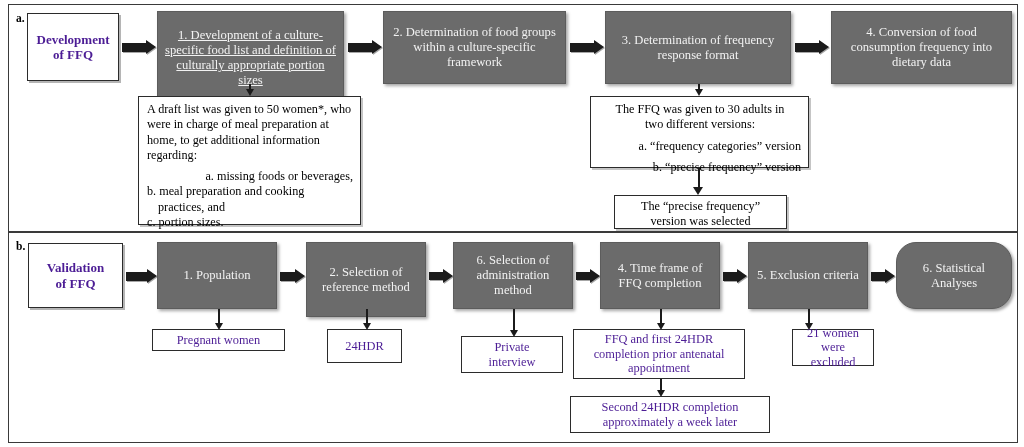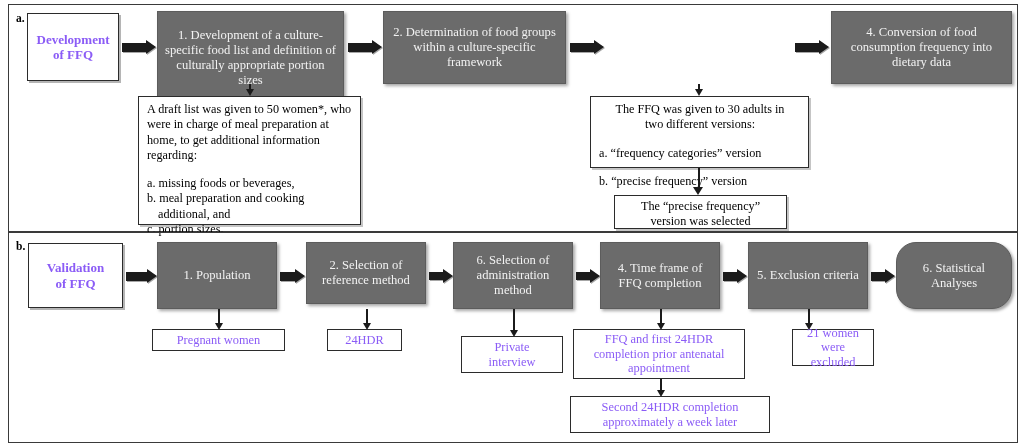--- a/index.html
+++ b/index.html
@@ -44,21 +44,21 @@
   .box-gray {
     background: #6b6b6b;
     color: #f2f2f2;
     border: 1px solid #5c5c5c;
     box-shadow: 2px 2px 3px rgba(0,0,0,0.35);
     font-size: 12.6px;
     padding: 2px 6px;
   }
   .box-white {
     background: #ffffff;
-    color: #8b5cf6;
+    color: #4c1d95;
     border: 1.4px solid #2b2b2b;
     font-size: 12.4px;
     padding: 2px 5px;
   }
   .box-white.shadowed {
     box-shadow: 2px 2px 0 rgba(120,120,120,0.55);
   }
   .box-title {
     font-weight: bold;
     font-size: 13px;
@@ -72,21 +72,21 @@
     box-shadow: 2px 2px 0 rgba(140,140,140,0.5);
     font-size: 12.2px;
     line-height: 1.25;
     color: #000;
     padding: 5px 7px 5px 8px;
     text-align: left;
   }
   .just { text-align: justify; text-align-last: left; }
   .list-line { display: block; white-space: pre; }
   .indent2 { padding-left: 11px; }
-  .tight { margin-top: 13px; }
+  .tight { margin-top: 6px; text-align: right; }
   .ctr { text-align: center; }
 
   
   .arrow-h {
     position: absolute;
     height: 0; width: 0;
   }
   .arrow-h .shaft {
     position: absolute;
     background: #1b1b1b;
@@ -130,52 +130,53 @@
   <div class="box box-white shadowed" style="left:27px; top:13px; width:92px; height:68px; flex-direction:column;">
     <span class="box-title">Development</span>
     <span class="box-title">of FFQ</span>
   </div>
 
   <div class="arrow-h shadow" style="left:122px; top:47px;">
     <div class="shaft" style="width:24px; height:9px; top:-4.5px;"></div>
     <div class="head" style="left:24px; top:-7.5px;"></div>
   </div>
 
-  <div class="box box-gray" style="left:157px; top:11px; width:187px; height:94px;">1. Development of a culture-specific food list and definition of culturally appropriate portion sizes</div>
+  <div class="box box-gray" style="left:157px; top:11px; width:187px; height:94px;text-decoration:underline;">1. Development of a culture-specific food list and definition of culturally appropriate portion sizes</div>
 
   <div class="arrow-h shadow" style="left:348px; top:47px;">
     <div class="shaft" style="width:24px; height:9px; top:-4.5px;"></div>
     <div class="head" style="left:24px; top:-7.5px;"></div>
   </div>
 
   <div class="box box-gray" style="left:383px; top:11px; width:183px; height:73px;">2. Determination of food groups within a culture-specific framework</div>
 
   <div class="arrow-h shadow" style="left:570px; top:47px;">
     <div class="shaft" style="width:24px; height:9px; top:-4.5px;"></div>
     <div class="head" style="left:24px; top:-7.5px;"></div>
   </div>
 
+  <div class="box box-gray" style="left:605px; top:11px; width:186px; height:73px;">3. Determination of frequency response format</div>
 
   <div class="arrow-h shadow" style="left:795px; top:47px;">
     <div class="shaft" style="width:24px; height:9px; top:-4.5px;"></div>
     <div class="head" style="left:24px; top:-7.5px;"></div>
   </div>
 
   <div class="box box-gray" style="left:831px; top:11px; width:181px; height:73px;">4. Conversion of food consumption frequency into dietary data</div>
 
   <div class="arrow-v" style="left:249px; top:84px; height:12px;">
     <div class="shaft" style="height:6px;"></div>
     <div class="head" style="left:-3.3px; top:5px;"></div>
   </div>
 
   <div class="box-text" style="left:138px; top:96px; width:223px; height:129px;">
     <span class="just">A draft list was given to 50 women*, who were in charge of meal preparation at home, to get additional information regarding:</span>
     <span class="list-line tight">a. missing foods or beverages,</span>
     <span class="list-line">b. meal preparation and cooking</span>
-    <span class="list-line indent2">additional, and</span>
+    <span class="list-line indent2">practices, and</span>
     <span class="list-line">c. portion sizes.</span>
   </div>
 
   <div class="arrow-v" style="left:698px; top:84px; height:12px;">
     <div class="shaft" style="height:6px;"></div>
     <div class="head" style="left:-3.3px; top:5px;"></div>
   </div>
 
   <div class="box-text" style="left:590px; top:96px; width:219px; height:72px;">
     <span class="list-line ctr">The FFQ was given to 30 adults in</span>
@@ -207,21 +208,21 @@
     <div class="head" style="left:21px; top:-7.5px;"></div>
   </div>
 
   <div class="box box-gray" style="left:157px; top:242px; width:120px; height:67px;">1. Population</div>
 
   <div class="arrow-h shadow" style="left:280px; top:276px;">
     <div class="shaft" style="width:15px; height:9px; top:-4.5px;"></div>
     <div class="head" style="left:15px; top:-7.5px;"></div>
   </div>
 
-  <div class="box box-gray" style="left:306px; top:242px; width:120px; height:62px;">2. Selection of reference method</div>
+  <div class="box box-gray" style="left:306px; top:242px; width:120px; height:75px;">2. Selection of reference method</div>
 
   <div class="arrow-h shadow" style="left:429px; top:276px;">
     <div class="shaft" style="width:14px; height:8px; top:-4px;"></div>
     <div class="head" style="left:14px; top:-7px;"></div>
   </div>
 
   <div class="box box-gray" style="left:453px; top:242px; width:120px; height:67px;">6. Selection of administration method</div>
 
   <div class="arrow-h shadow" style="left:576px; top:276px;">
     <div class="shaft" style="width:14px; height:8px; top:-4px;"></div>
@@ -247,21 +248,21 @@
   <div class="arrow-v" style="left:218px; top:309px; height:21px;">
     <div class="shaft" style="height:15px;"></div>
     <div class="head" style="left:-3.3px; top:14px;"></div>
   </div>
   <div class="box box-white" style="left:152px; top:329px; width:133px; height:22px;">Pregnant women</div>
 
   <div class="arrow-v" style="left:366px; top:309px; height:21px;">
     <div class="shaft" style="height:15px;"></div>
     <div class="head" style="left:-3.3px; top:14px;"></div>
   </div>
-  <div class="box box-white" style="left:327px; top:329px; width:75px; height:22px;">24HDR</div>
+  <div class="box box-white" style="left:327px; top:329px; width:75px; height:34px;">24HDR</div>
 
   <div class="arrow-v" style="left:513px; top:309px; height:28px;">
     <div class="shaft" style="height:22px;"></div>
     <div class="head" style="left:-3.3px; top:21px;"></div>
   </div>
   <div class="box box-white" style="left:461px; top:336px; width:102px; height:37px; flex-direction:column;">
     <span>Private</span>
     <span>interview</span>
   </div>
 

